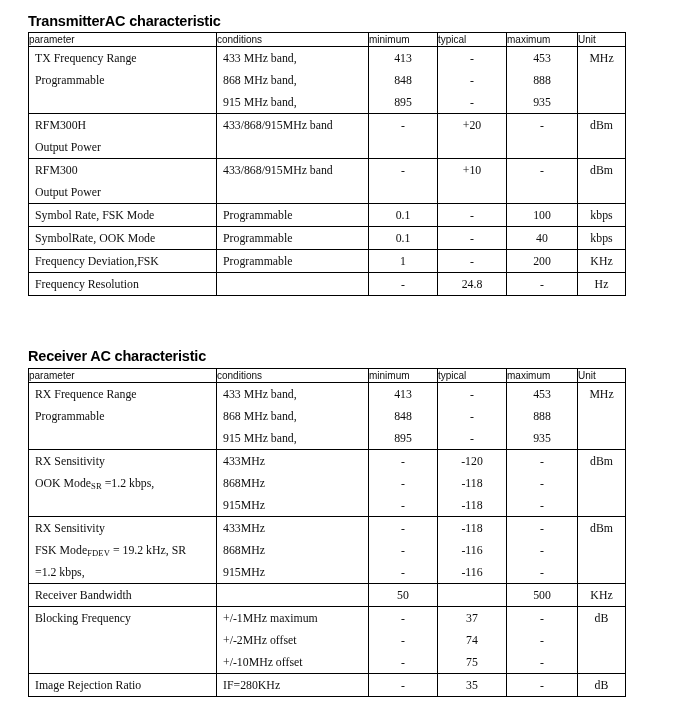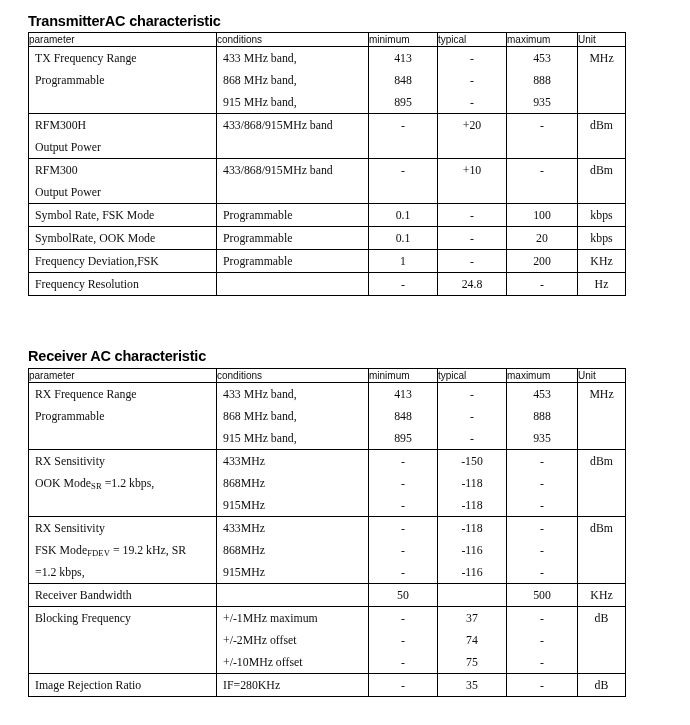--- a/index.html
+++ b/index.html
@@ -293,21 +293,21 @@
                 <span class="ln ctr">0.1</span>
               </span>
             </td>
             <td class="cell">
               <span class="lines">
                 <span class="ln ctr">-</span>
               </span>
             </td>
             <td class="cell">
               <span class="lines">
-                <span class="ln ctr">20</span>
+                <span class="ln ctr">40</span>
               </span>
             </td>
             <td class="cell">
               <span class="lines">
                 <span class="ln ctr">kbps</span>
               </span>
             </td>
           </tr>
         </tbody>
         <tbody class="grp">
@@ -466,21 +466,21 @@
             </td>
             <td class="cell">
               <span class="lines">
                 <span class="ln ctr">-</span>
                 <span class="ln ctr">-</span>
                 <span class="ln ctr">-</span>
               </span>
             </td>
             <td class="cell">
               <span class="lines">
-                <span class="ln ctr">-150</span>
+                <span class="ln ctr">-120</span>
                 <span class="ln ctr">-118</span>
                 <span class="ln ctr">-118</span>
               </span>
             </td>
             <td class="cell">
               <span class="lines">
                 <span class="ln ctr">-</span>
                 <span class="ln ctr">-</span>
                 <span class="ln ctr">-</span>
               </span>

